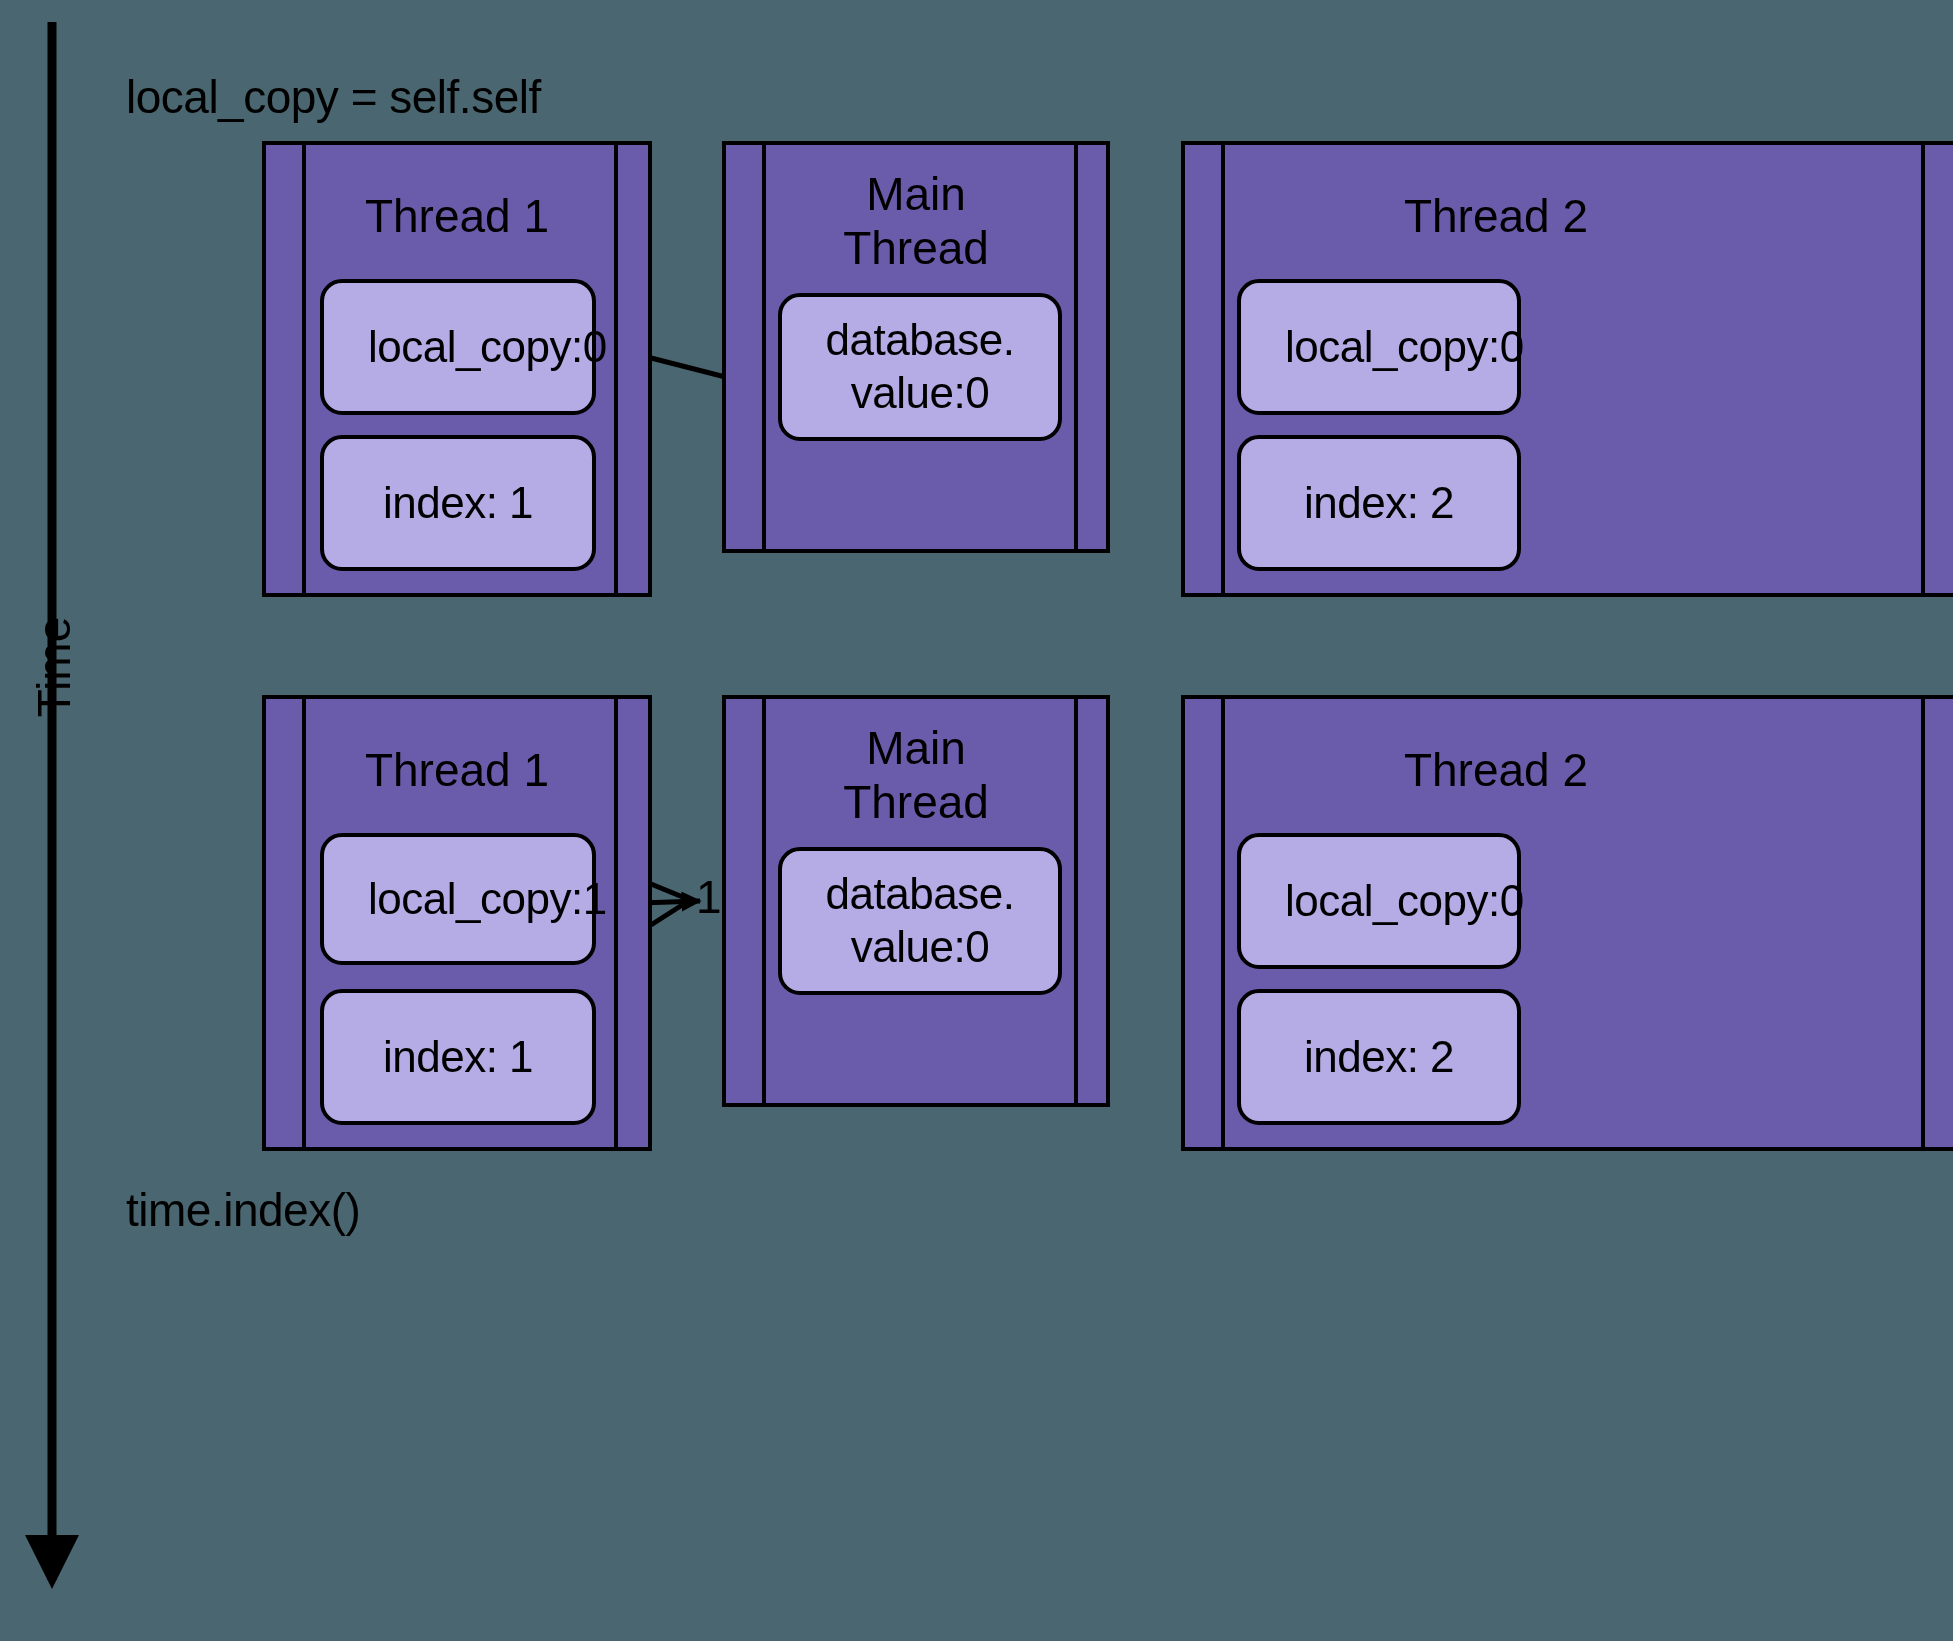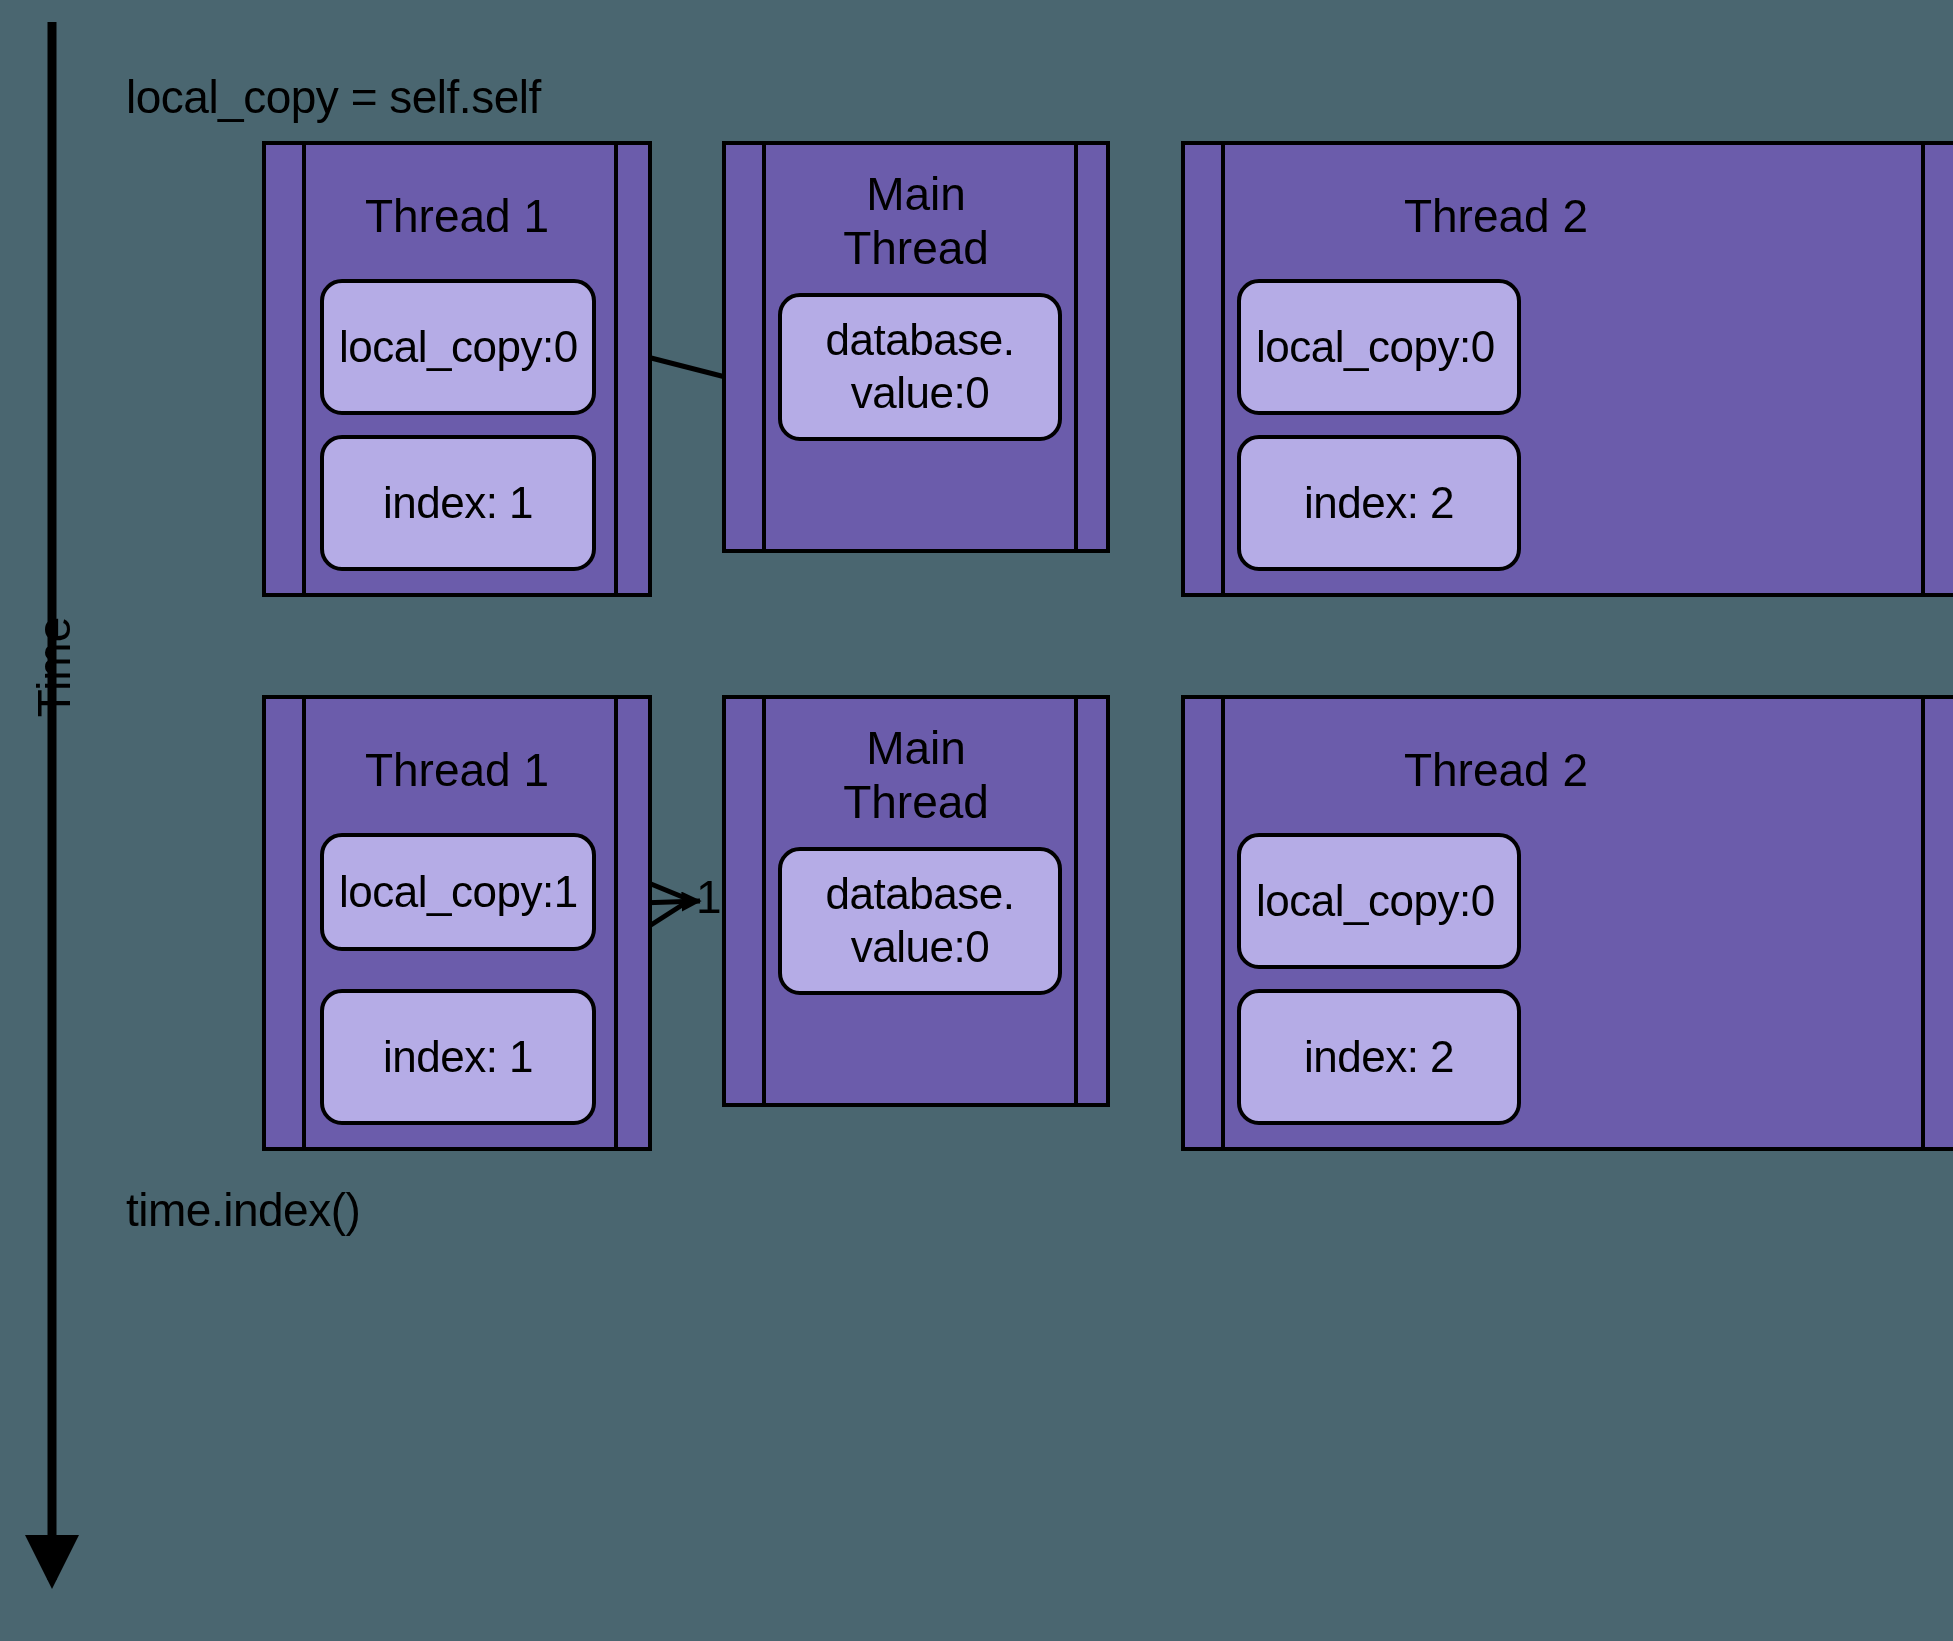--- a/index.html
+++ b/index.html
@@ -80,21 +80,21 @@
     display: flex;
     align-items: center;
     justify-content: center;
     text-align: center;
     font-size: 44px;
     line-height: 1.2;
     color: #000;
     white-space: pre-line;
     letter-spacing: -0.5px;
   }
-  .value-box.leftish { justify-content: flex-start; padding-left: 15px; }
+  .value-box.leftish { justify-content: flex-start; padding-left: 44px; }
 
   
   #overlay {
     position: absolute;
     left: 0; top: 0;
     width: 1953px;
     height: 1641px;
     pointer-events: none;
   }
   .plus-label {
@@ -164,21 +164,21 @@
     <div class="thread-title" style="top:44px; right:170px; left:0;">Thread 2</div>
     <div class="value-box leftish" style="left:52px; top:134px; width:284px; height:136px;">local_copy:0</div>
     <div class="value-box" style="left:52px; top:290px; width:284px; height:136px;">index: 2</div>
   </div>
 
 
   <div class="thread-box" style="left:262px; top:695px; width:390px; height:456px;">
     <div class="thread-strip-line" style="left:36px;"></div>
     <div class="thread-strip-line" style="left:348px;"></div>
     <div class="thread-title" style="top:44px;">Thread 1</div>
-    <div class="value-box leftish" style="left:54px; top:134px; width:276px; height:118px;">local_copy:1</div>
+    <div class="value-box leftish" style="left:54px; top:134px; width:276px; height:132px;">local_copy:1</div>
     <div class="value-box" style="left:54px; top:290px; width:276px; height:136px;">index: 1</div>
   </div>
 
   <div class="plus-label" style="left:696px; top:870px;">
     <span>1</span>
   </div>
 
   <div class="thread-box" style="left:722px; top:695px; width:388px; height:412px;">
     <div class="thread-strip-line" style="left:36px;"></div>
     <div class="thread-strip-line" style="left:348px;"></div>

